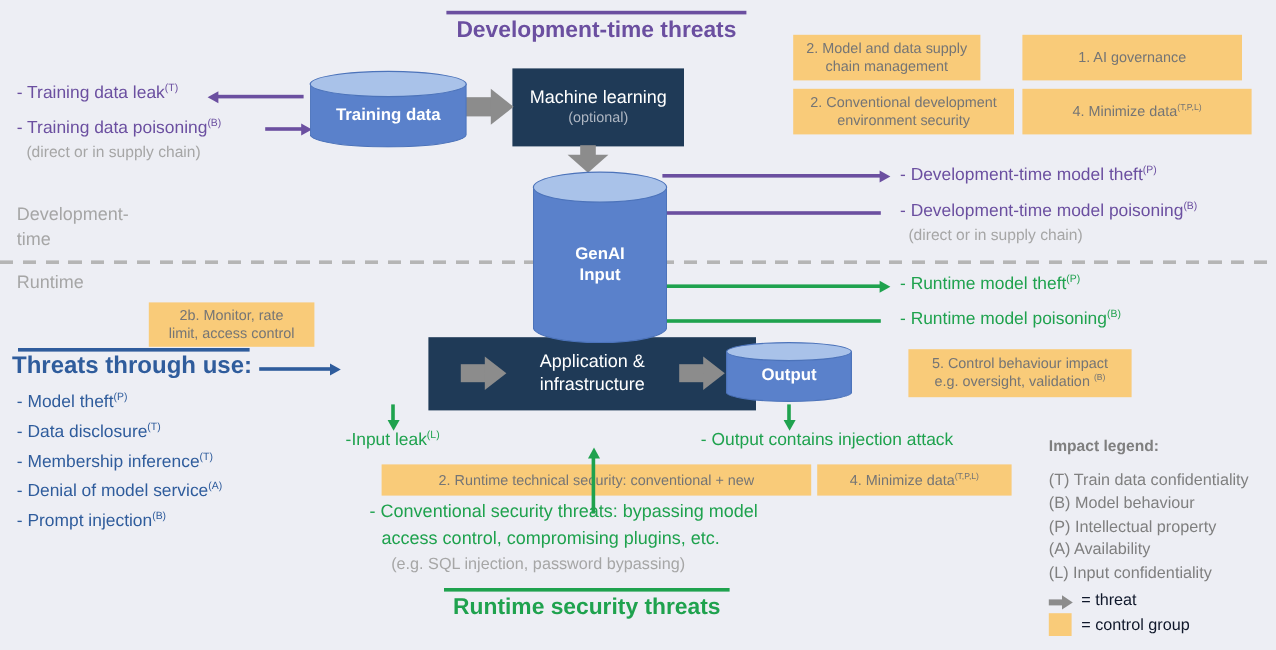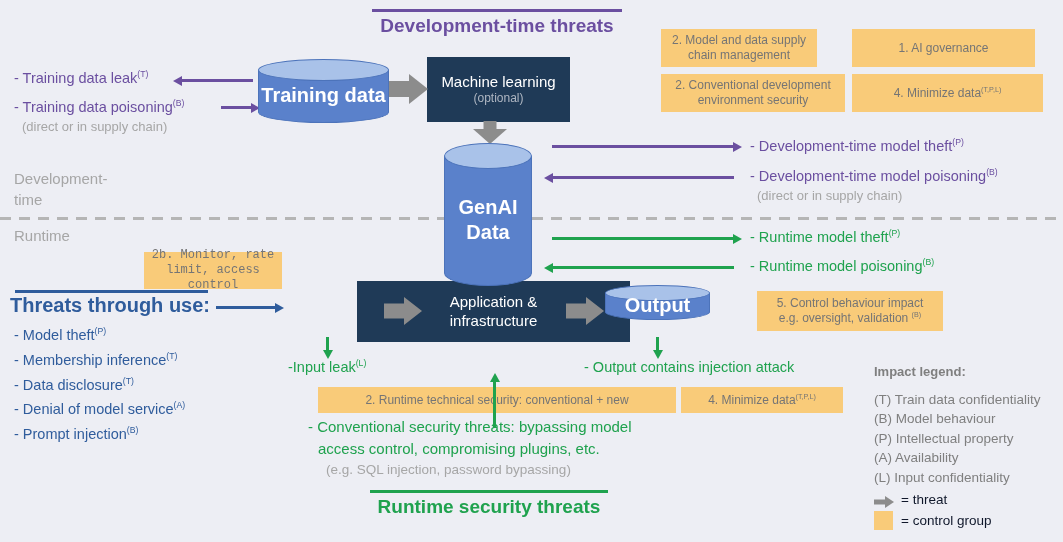--- a/index.html
+++ b/index.html
@@ -48,21 +48,21 @@
 
   
   .cyl{position:absolute;z-index:3;}
   .cyl .ctop{position:absolute;left:0;right:0;top:0;height:var(--e);background:#A9C2E9;
     border:1.6px solid #4C73BA;border-radius:50%;z-index:2;}
   .cyl .cbody{position:absolute;left:0;right:0;top:calc(var(--e)/2);bottom:0;background:#5A81CB;
     border:1.6px solid #4C73BA;border-top:none;
     border-radius:0 0 50% 50% / 0 0 calc(var(--e)/2) calc(var(--e)/2);}
   .cyl .clabel{position:absolute;left:0;right:0;top:calc(var(--e)/2);bottom:2px;display:flex;
     flex-direction:column;align-items:center;justify-content:center;color:#fff;font-weight:700;
-    font-size:20px;z-index:3;line-height:1.25;}
+    font-size:14px;z-index:3;line-height:1.25;}
 
   
   .navy{position:absolute;background:#1F3A57;color:#fff;display:flex;flex-direction:column;
     align-items:center;justify-content:center;text-align:center;z-index:1;line-height:1.25;}
   .navy .main{font-weight:400;font-size:15px;}
   .navy .sub{font-size:12px;color:#AEB6C2;}
 
   
   .obox{position:absolute;background:#F9CB79;color:#757575;display:flex;flex-direction:column;
     align-items:center;justify-content:center;text-align:center;font-size:12px;line-height:1.24;z-index:2;}
@@ -106,26 +106,26 @@
 
   <div class="ba ba-r" style="left:388px;top:74px;width:40px;height:30px;--hw:19px;--sh:16px;--hh:15px;"></div>
 
   <div class="navy" style="left:427px;top:57px;width:143px;height:65px;">
     <div class="main">Machine learning</div>
     <div class="sub">(optional)</div>
   </div>
 
   <div class="ba ba-d" style="left:473px;top:121px;width:34px;height:23px;--hw:15px;--sh:13px;--hh:17px;"></div>
 
-  <div class="cyl" style="left:444px;top:143px;width:88px;height:143px;--e:26px;">
+  <div class="cyl" style="left:444px;top:143px;width:112px;height:143px;--e:26px;">
     <div class="ctop"></div>
     <div class="cbody"></div>
     <div class="clabel">
       <div>GenAI</div>
-      <div>Data</div>
+      <div>Input</div>
     </div>
   </div>
 
   <div class="ha ar purple" style="left:552px;top:145px;width:182px;"></div>
   <div class="threat purple txt" style="left:750px;top:138px;"><span>- Development-time model theft</span><sup>(P)</sup></div>
   <div class="ha al purple" style="left:552px;top:176px;width:182px;"></div>
   <div class="threat purple txt" style="left:750px;top:168px;"><span>- Development-time model poisoning</span><sup>(B)</sup></div>
   <div class="note" style="left:757px;top:188px;">(direct or in supply chain)</div>
 
   <div class="ha ar green" style="left:552px;top:237px;width:182px;"></div>
@@ -139,50 +139,50 @@
   </div>
   <div class="obox" style="left:852px;top:29px;width:183px;height:38px;">1. AI governance</div>
   <div class="obox" style="left:661px;top:74px;width:184px;height:38px;">
     <div>2. Conventional development</div>
     <div>environment security</div>
   </div>
   <div class="obox" style="left:852px;top:74px;width:191px;height:38px;">
     <div class="txt"><span>4. Minimize data</span><sup>(T,P,L)</sup></div>
   </div>
 
-  <div class="obox" style="left:144px;top:252px;width:138px;height:37px;font-family:Liberation Mono, monospace;">
+  <div class="obox" style="left:124px;top:252px;width:138px;height:37px;">
     <div>2b. Monitor, rate</div>
     <div>limit, access control</div>
   </div>
 
   <div class="obox" style="left:757px;top:291px;width:186px;height:40px;">
     <div>5. Control behaviour impact</div>
     <div class="txt"><span>e.g. oversight, validation </span><sup>(B)</sup></div>
   </div>
 
   <div class="abs" style="left:15px;top:290px;width:193px;border-top:3px solid #2F5C9C;"></div>
   <div class="abs blue txt" style="left:10px;top:294px;font-size:20px;font-weight:700;">Threats through use:</div>
   <div class="ha ar blue" style="left:216px;top:306px;width:60px;"></div>
 
   <div class="uselist">
     <div class="txt"><span>- Model theft</span><sup>(P)</sup></div>
+    <div class="txt"><span>- Data disclosure</span><sup>(T)</sup></div>
     <div class="txt"><span>- Membership inference</span><sup>(T)</sup></div>
-    <div class="txt"><span>- Data disclosure</span><sup>(T)</sup></div>
     <div class="txt"><span>- Denial of model service</span><sup>(A)</sup></div>
     <div class="txt"><span>- Prompt injection</span><sup>(B)</sup></div>
   </div>
 
   <div class="navy" style="left:357px;top:281px;width:273px;height:61px;">
     <div class="main">Application &amp;</div>
     <div class="main">infrastructure</div>
   </div>
   <div class="ba ba-r" style="left:384px;top:297px;width:38px;height:28px;--hw:18px;--sh:15px;--hh:14px;"></div>
   <div class="ba ba-r" style="left:566px;top:297px;width:38px;height:28px;--hw:18px;--sh:15px;--hh:14px;"></div>
 
-  <div class="cyl" style="left:605px;top:285px;width:105px;height:35px;--e:16px;">
+  <div class="cyl" style="left:605px;top:285px;width:105px;height:50px;--e:16px;">
     <div class="ctop"></div>
     <div class="cbody"></div>
     <div class="clabel">Output</div>
   </div>
 
   <div class="va ad green" style="left:326px;top:337px;height:14px;"></div>
   <div class="va ad green" style="left:656px;top:337px;height:14px;"></div>
   <div class="va au green" style="left:493px;top:381px;height:47px;"></div>
 
   <div class="threat green txt" style="left:288px;top:359px;"><span>-Input leak</span><sup>(L)</sup></div>

